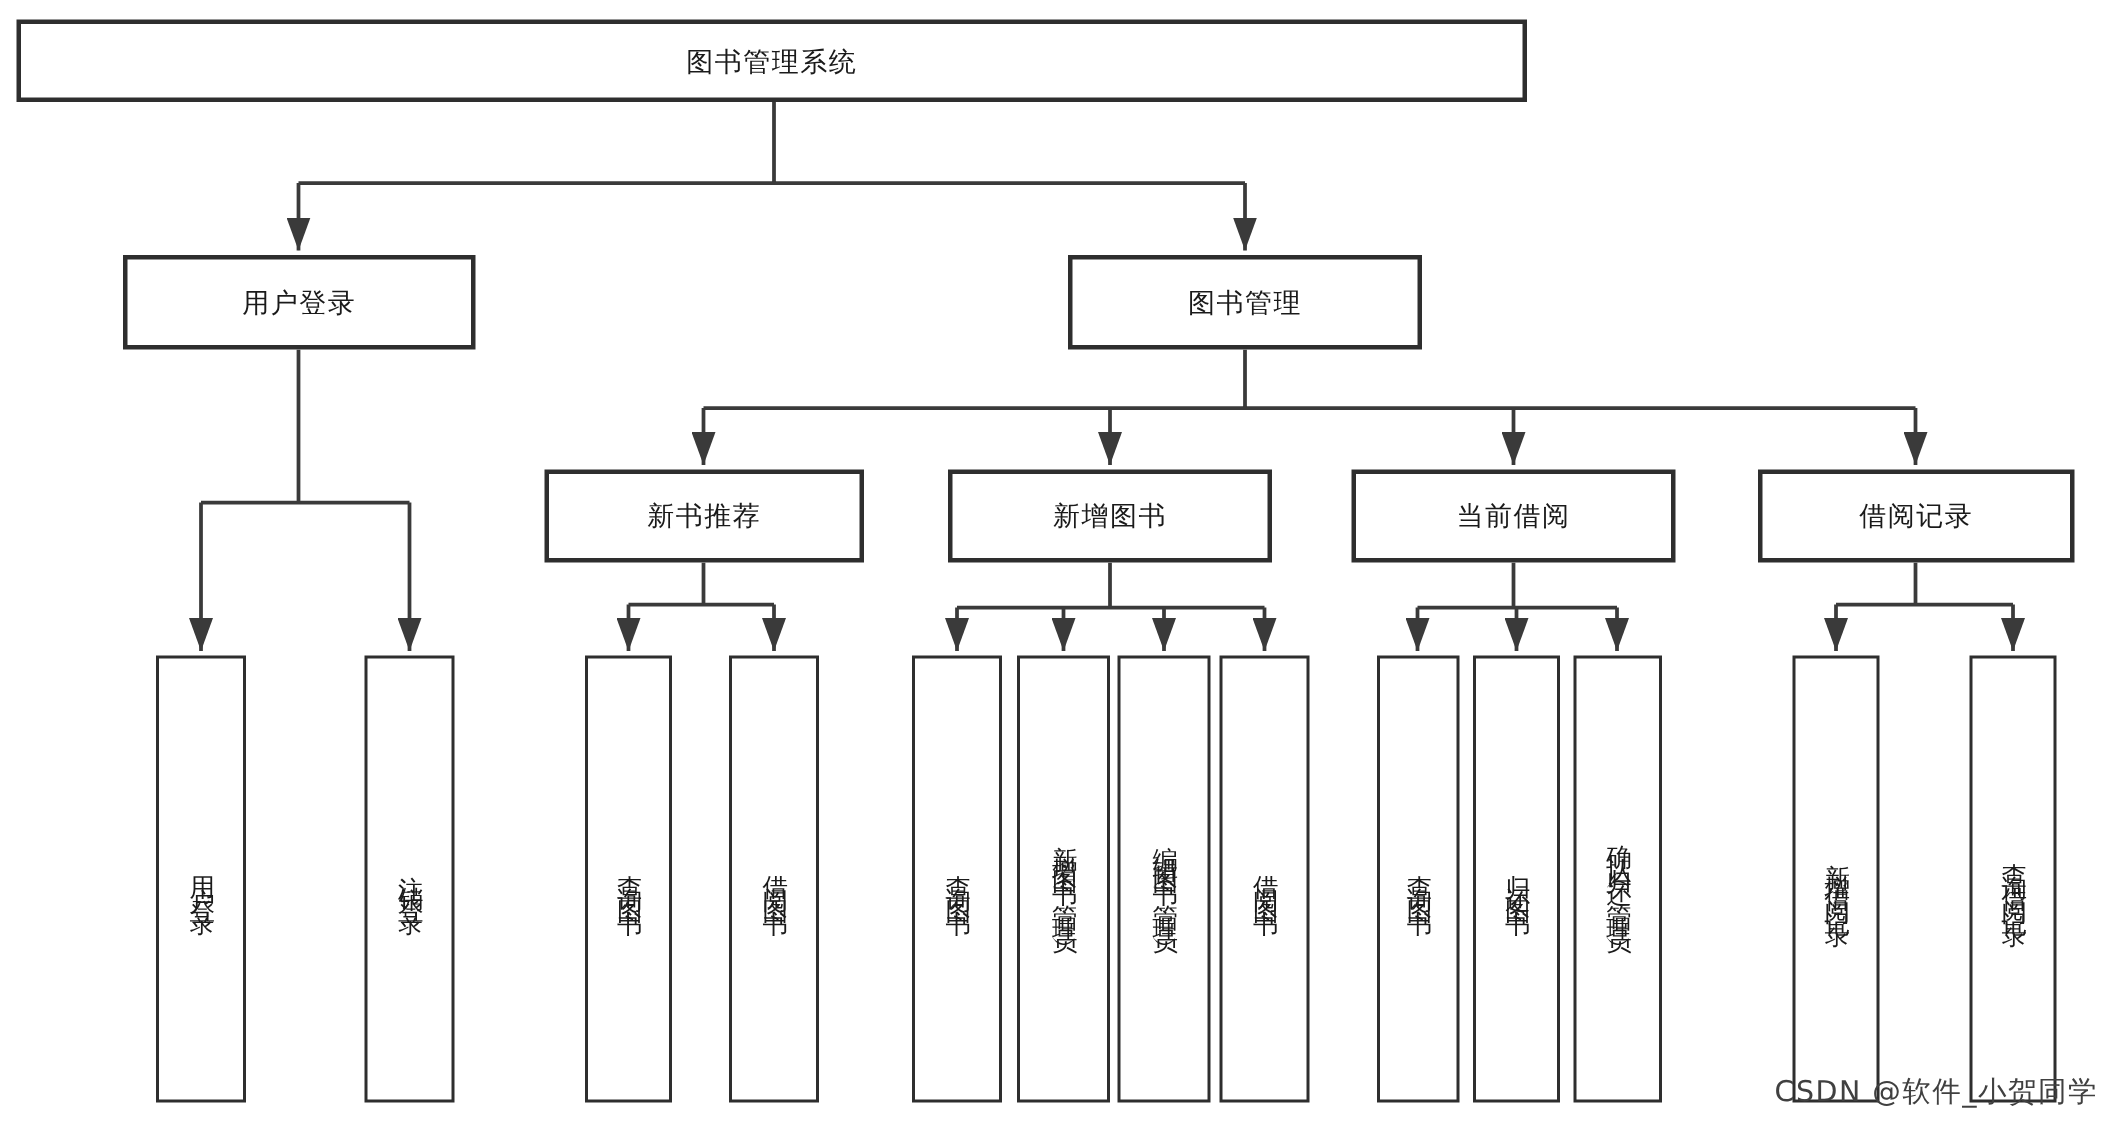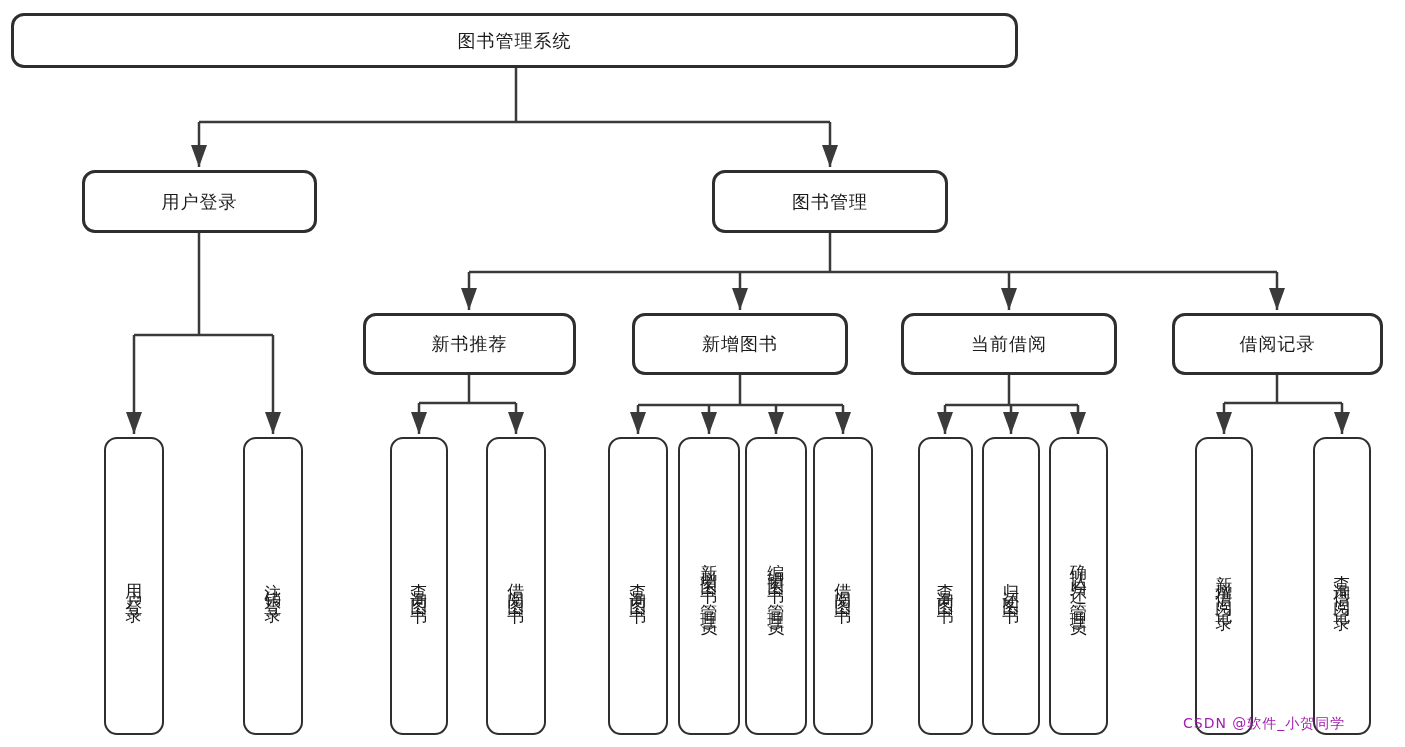--- a/index.html
+++ b/index.html
@@ -3,29 +3,29 @@
 <meta charset="utf-8">
 <style>
   html,body{margin:0;padding:0;background:#ffffff;}
   #stage{
     position:relative;width:1405px;height:747px;background:#ffffff;overflow:hidden;
     font-family:"DejaVu Sans",sans-serif;color:#1a1a1a;
   }
   svg.wires{position:absolute;left:0;top:0;z-index:1;}
   .box{
     position:absolute;box-sizing:border-box;background:#ffffff;z-index:2;
-    display:flex;align-items:center;justify-content:center;text-align:center;border-radius:13px;
+    display:flex;align-items:center;justify-content:center;text-align:center;
   }
   .h{border:3px solid #2e2e2e;font-size:18px;letter-spacing:1px;}
   .v{
     border:2px solid #2e2e2e;font-size:17px;
     writing-mode:vertical-rl;text-orientation:mixed;letter-spacing:8px;line-height:1.1;
   }
   .watermark{
-    position:absolute;z-index:3;font-size:14px;color:#a21caf;letter-spacing:1px;white-space:nowrap;
+    position:absolute;z-index:3;font-size:19px;color:#404040;letter-spacing:1px;white-space:nowrap;
   }
 </style>
 </head>
 <body>
 
 <div id="stage">
 
   <svg class="wires" width="1405" height="747" viewBox="0 0 1405 747">
     <defs>
       <marker id="ah" markerUnits="userSpaceOnUse" markerWidth="22" markerHeight="16" viewBox="0 0 22 16" refX="22" refY="8" orient="auto">

